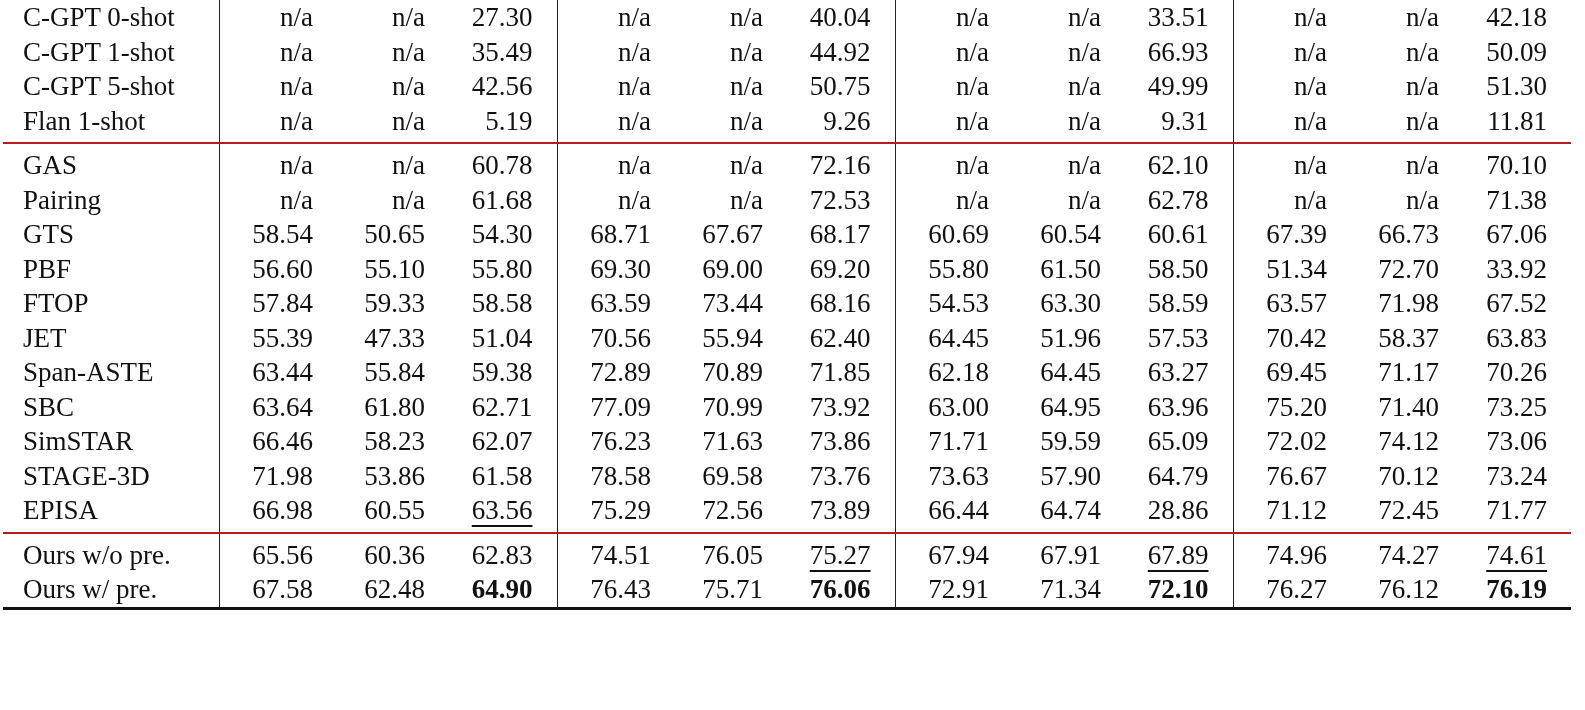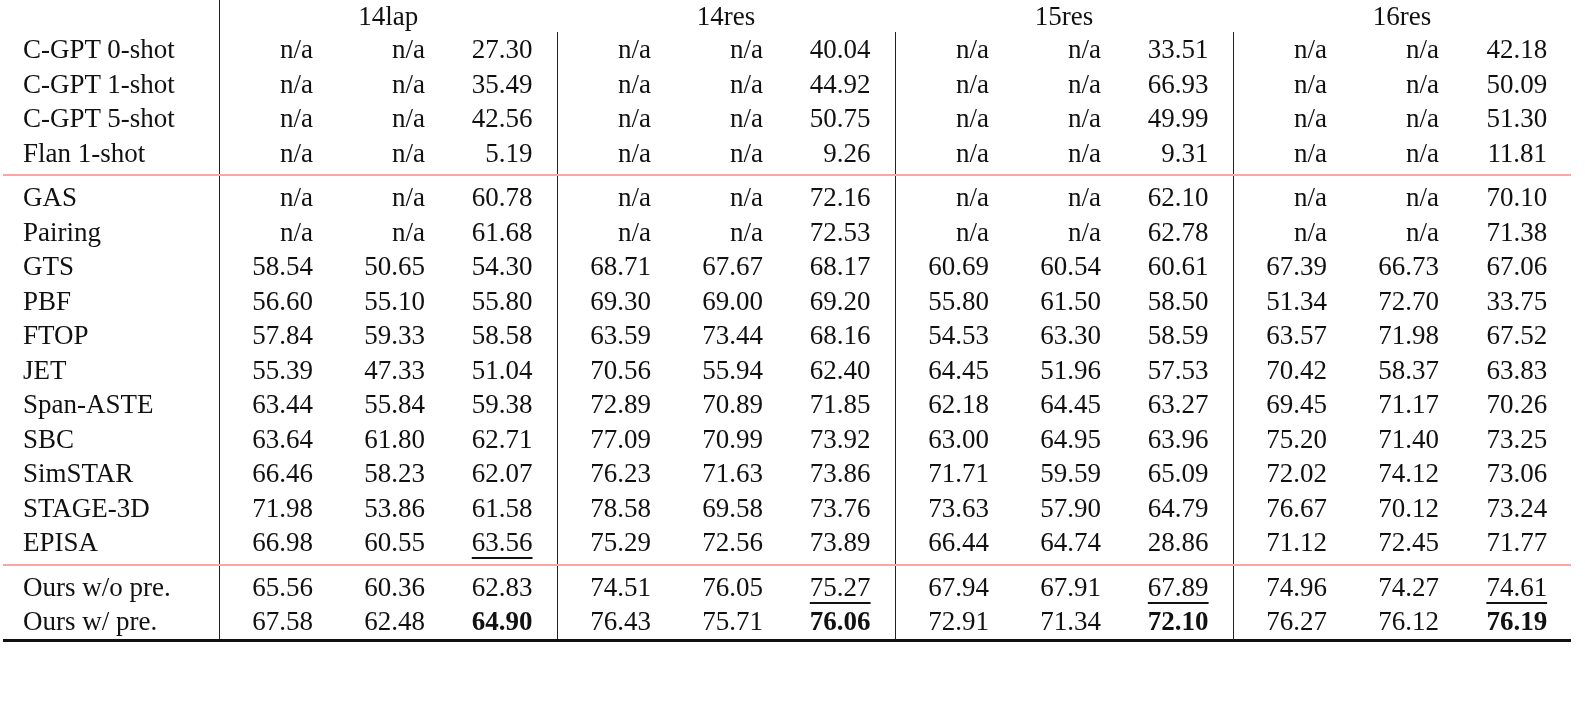--- a/index.html
+++ b/index.html
@@ -44,21 +44,21 @@
     .num { text-align: right; padding-right: 18px !important; }
     td.f1, th.f1 { padding-right: 24px !important; }
     td.method {
       text-align: left;
       padding-left: 20px !important;
     }
     .vl { border-left: 1.5px solid #222; }
     tr.header-top th { height: 32px; line-height: 32px; }
     tr.header-sub th { height: 36px; }
     tr.header-sub th { border-bottom: 2px solid #222; }
-    tr.sep-after td { border-bottom: 2px solid #fca5a5; padding-bottom: 4px; }
+    tr.sep-after td { border-bottom: 2px solid #b91c1c; padding-bottom: 4px; }
     tr.sep-before td { padding-top: 4px; }
     tr.last-row td { border-bottom: 3px solid #111; }
     .bold { font-weight: bold; }
     .uline { text-decoration: underline; text-underline-offset: 6px; text-decoration-thickness: 1.5px; }
   </style>
 </head>
 <body>
 
 <table class="results">
   <colgroup>
@@ -70,27 +70,20 @@
       <col class="c-rec">
       <col class="c-f1">
     <col class="c-prec">
       <col class="c-rec">
       <col class="c-f1">
     <col class="c-prec">
       <col class="c-rec">
       <col class="c-f1">
   </colgroup>
   <thead>
-    <tr class="header-top">
-      <th></th>
-      <th class="dataset vl" colspan="3">14lap</th>
-      <th class="dataset" colspan="3">14res</th>
-      <th class="dataset" colspan="3">15res</th>
-      <th class="dataset" colspan="3">16res</th>
-    </tr>
   </thead>
   <tbody id="table-body">
       <tr>
         <td class="method">C-GPT 0-shot</td>
         <td class="num vl"><span>n/a</span></td>
         <td class="num"><span>n/a</span></td>
         <td class="num f1"><span>27.30</span></td>
         <td class="num vl"><span>n/a</span></td>
         <td class="num"><span>n/a</span></td>
         <td class="num f1"><span>40.04</span></td>
@@ -197,21 +190,21 @@
         <td class="num"><span>55.10</span></td>
         <td class="num f1"><span>55.80</span></td>
         <td class="num vl"><span>69.30</span></td>
         <td class="num"><span>69.00</span></td>
         <td class="num f1"><span>69.20</span></td>
         <td class="num vl"><span>55.80</span></td>
         <td class="num"><span>61.50</span></td>
         <td class="num f1"><span>58.50</span></td>
         <td class="num vl"><span>51.34</span></td>
         <td class="num"><span>72.70</span></td>
-        <td class="num f1"><span>33.75</span></td>
+        <td class="num f1"><span>33.92</span></td>
       </tr>
       <tr>
         <td class="method">FTOP</td>
         <td class="num vl"><span>57.84</span></td>
         <td class="num"><span>59.33</span></td>
         <td class="num f1"><span>58.58</span></td>
         <td class="num vl"><span>63.59</span></td>
         <td class="num"><span>73.44</span></td>
         <td class="num f1"><span>68.16</span></td>
         <td class="num vl"><span>54.53</span></td>

